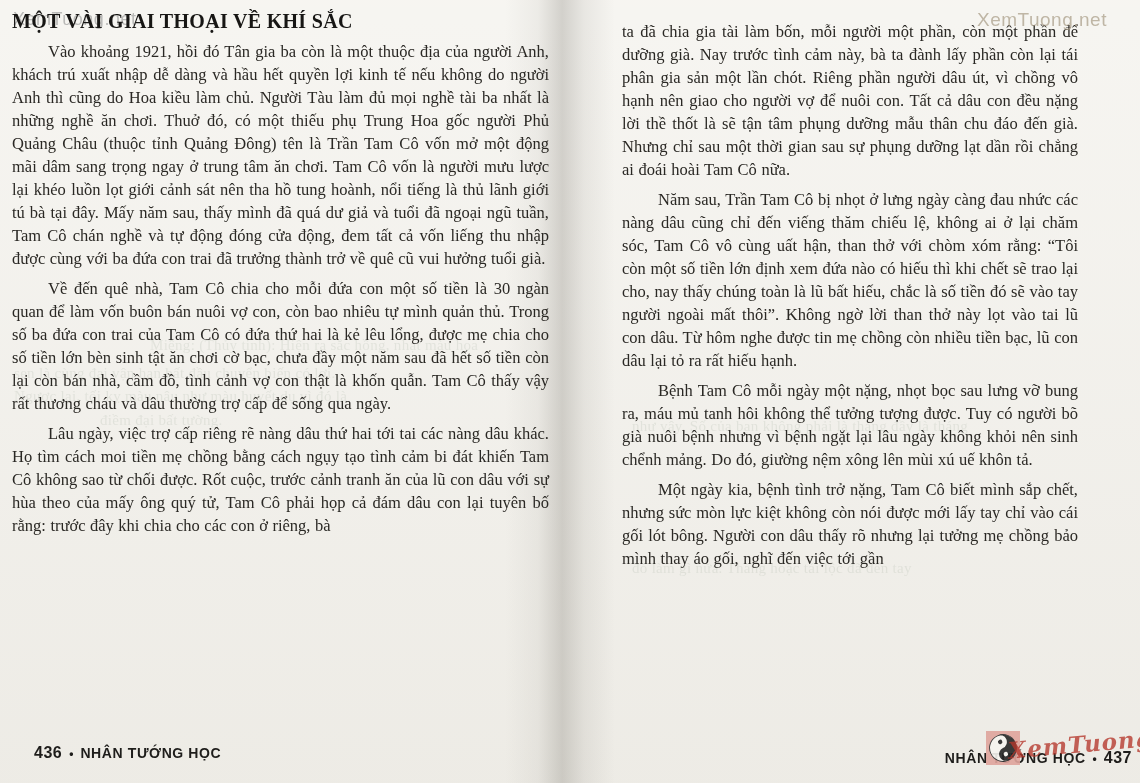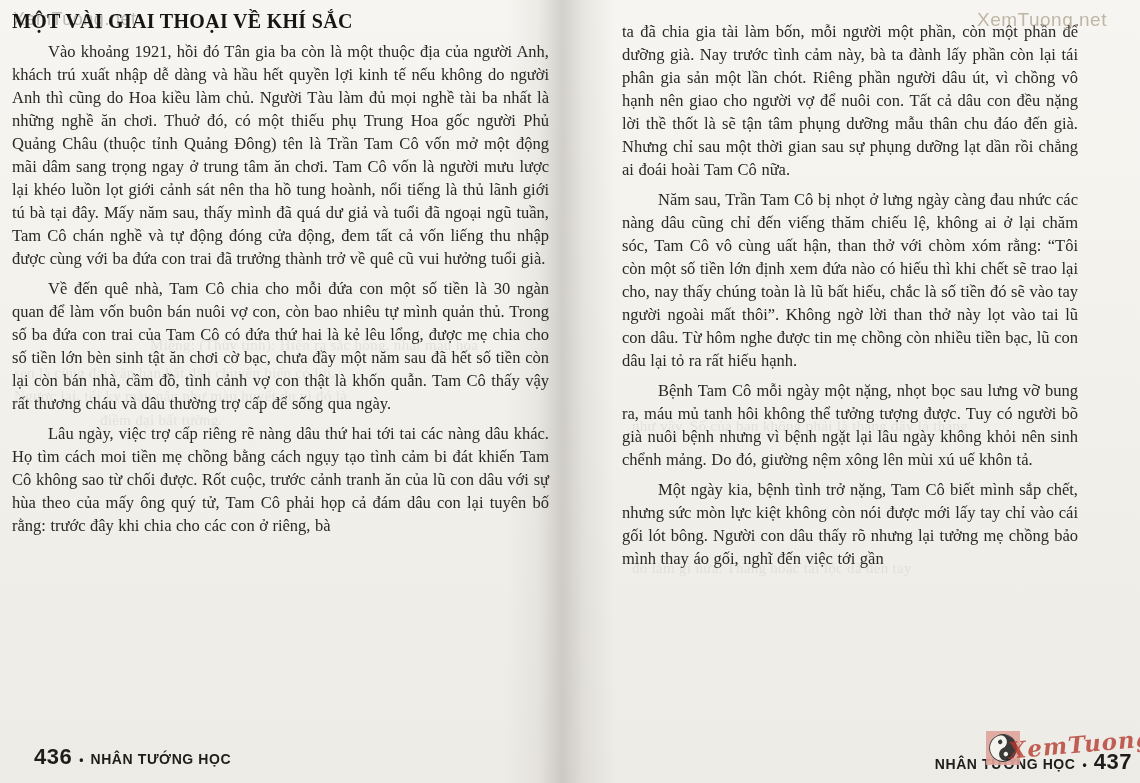--- a/index.html
+++ b/index.html
@@ -52,21 +52,21 @@
     background:var(--logo-pink);opacity:0.9;z-index:5;
     display:flex;align-items:center;justify-content:center;
   }
   .logo-box svg{transform:rotate(-25deg);}
   .page-footer{
     position:absolute;display:flex;align-items:baseline;gap:7px;z-index:4;
     font-family:"Liberation Sans","DejaVu Sans",sans-serif;font-weight:bold;color:var(--footer-ink);
   }
   .footer-left{left:34px;top:744px;}
   .footer-right{right:8px;top:749px;}
-  .page-number{font-size:22px;letter-spacing:0.5px;}
+  .page-number{font-size:16px;letter-spacing:0.5px;}
   .book-title{font-size:14px;letter-spacing:0.6px;}
   .footer-sep{font-size:12px;}
 </style>
 </head>
 <body>
 
 <div class="spread">
 
   <div class="wm wm-top-left">XemTuong.net</div>
   <div class="wm wm-top-right">XemTuong.net</div>

